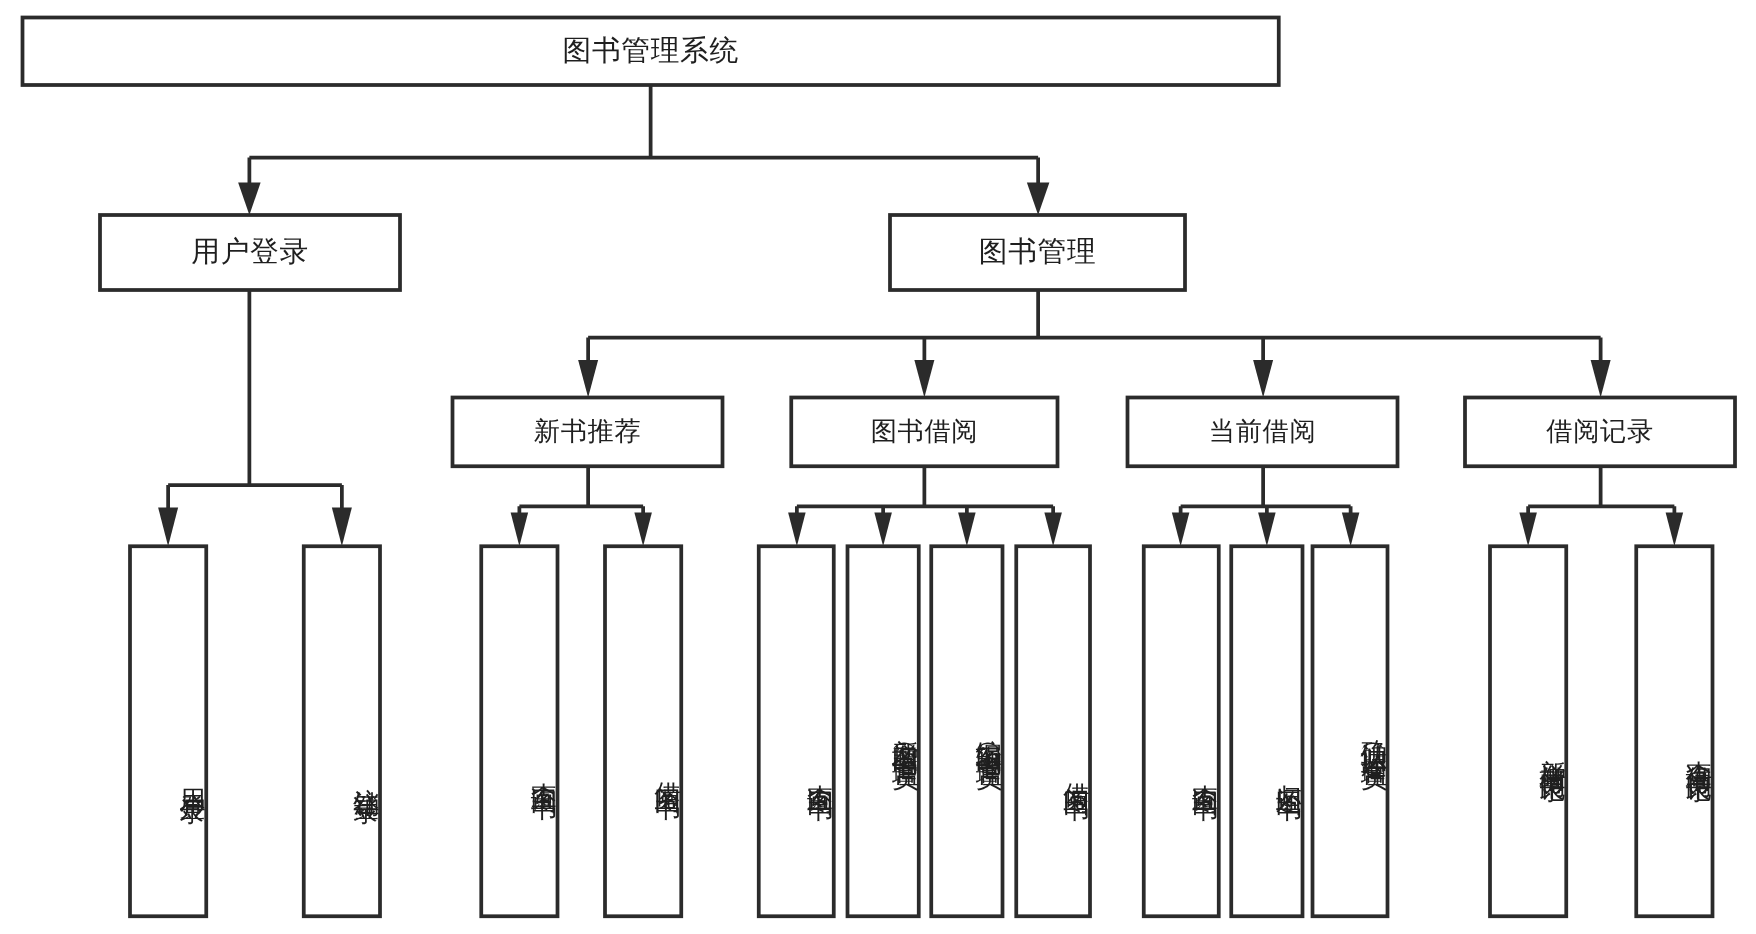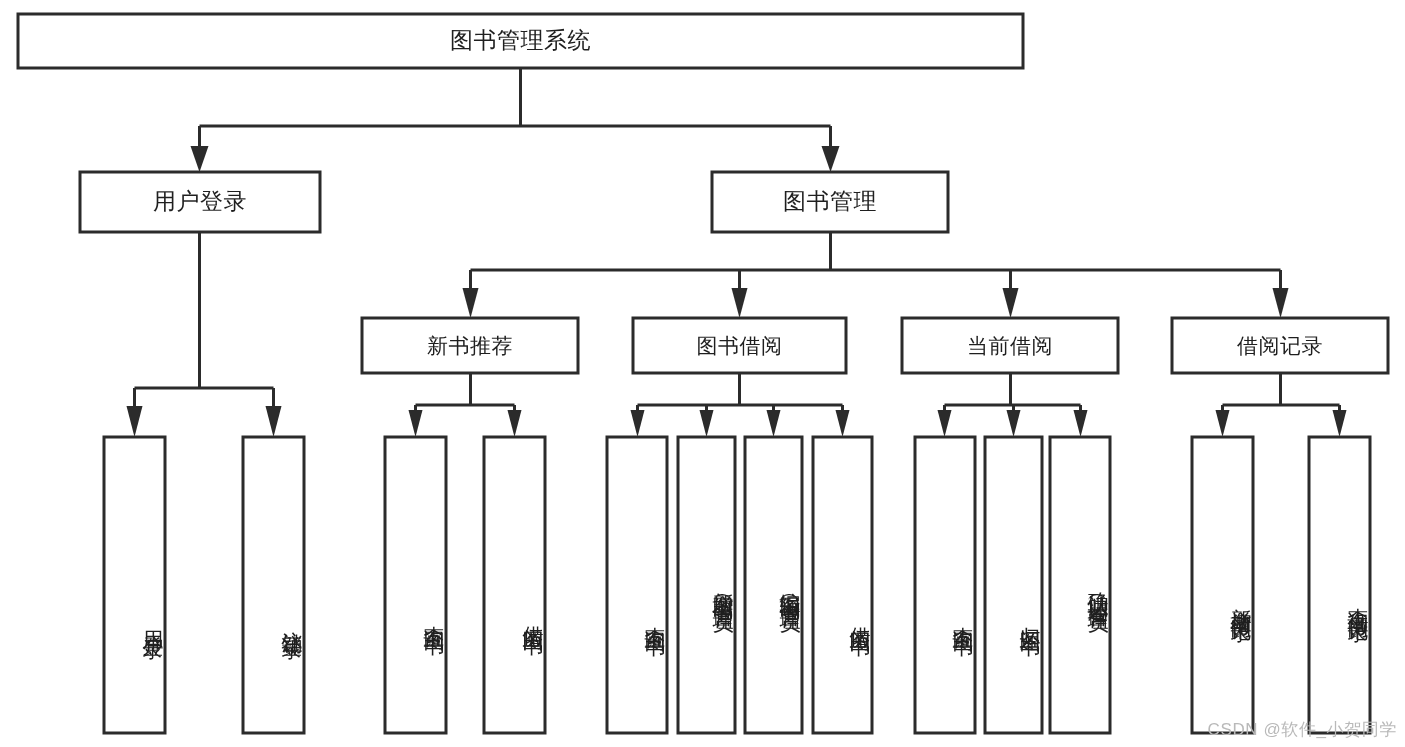--- a/index.html
+++ b/index.html
@@ -194,14 +194,13 @@
   <div class="node-label vertical" style="left:607px; top:437px; width:60px; height:296px; padding-top:62px;">查询图书</div>
   <div class="node-label vertical tall" style="left:678px; top:437px; width:57px; height:296px; padding-top:6px;">新增图书（管理员）</div>
   <div class="node-label vertical tall" style="left:745px; top:437px; width:57px; height:296px; padding-top:6px;">编辑图书（管理员）</div>
   <div class="node-label vertical" style="left:813px; top:437px; width:59px; height:296px; padding-top:62px;">借阅图书</div>
   <div class="node-label vertical" style="left:915px; top:437px; width:60px; height:296px; padding-top:62px;">查询图书</div>
   <div class="node-label vertical" style="left:985px; top:437px; width:57px; height:296px; padding-top:62px;">归还图书</div>
   <div class="node-label vertical tall" style="left:1050px; top:437px; width:60px; height:296px; padding-top:6px;">确认归还（管理员）</div>
   <div class="node-label vertical" style="left:1192px; top:437px; width:61px; height:296px; padding-top:30px;">新增借阅记录</div>
   <div class="node-label vertical" style="left:1309px; top:437px; width:61px; height:296px; padding-top:30px;">查询借阅记录</div>
 
-  <div class="watermark">CSDN @软件_小贺同学</div>
 </div>
 
 </body></html>

